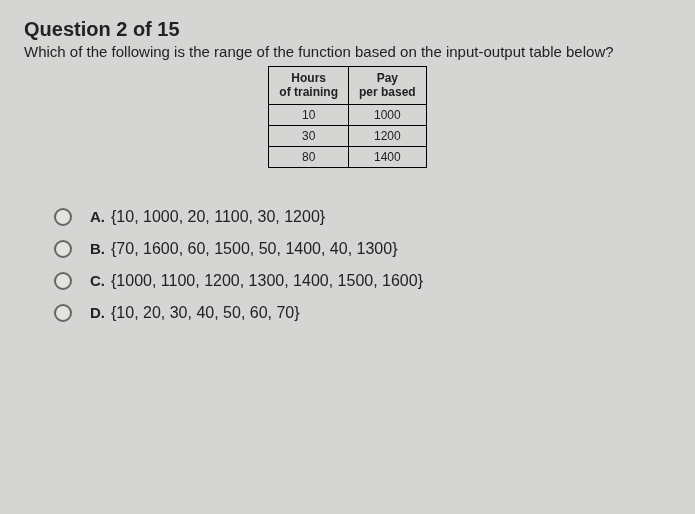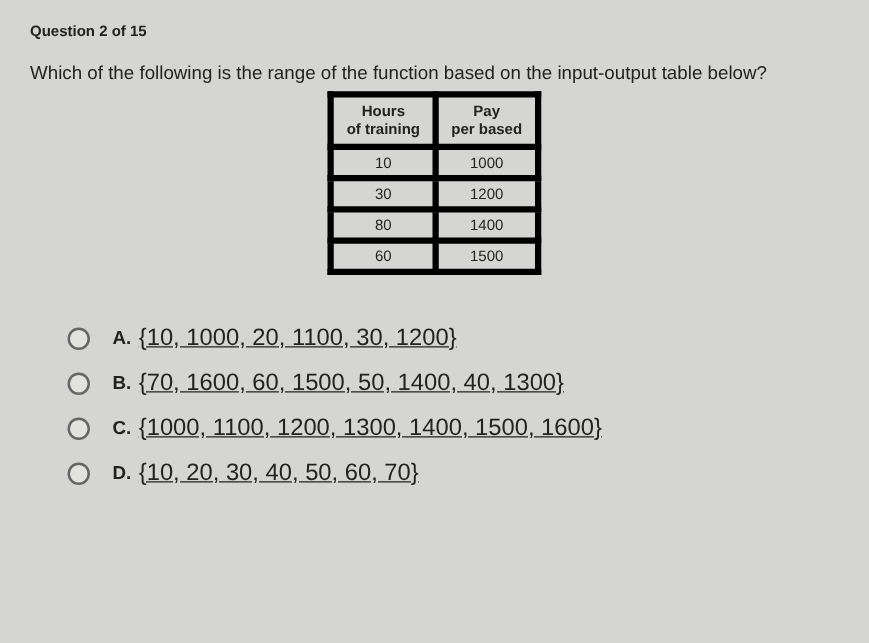--- a/index.html
+++ b/index.html
@@ -7,39 +7,38 @@
   width: 695px;
   height: 514px;
   background: #d5d6d3;
   font-family: Arial, Helvetica, sans-serif;
   color: #222;
   padding: 18px 24px;
   overflow: hidden;
 }
 .question-number {
   font-weight: bold;
-  font-size: 12px;
-  margin-bottom: 16px;
+  font-size: 20px;
 }
 .question-text {
   font-size: 15px;
   line-height: 1.4;
   margin-bottom: 4px;
 }
 .table-wrap {
   display: flex;
   justify-content: center;
   margin-bottom: 40px;
 }
 table {
   border-collapse: collapse;
   background: #d5d6d3;
 }
 th, td {
-  border: 5px solid #000000;
+  border: 1px solid #000000;
   text-align: center;
   font-size: 12px;
   padding: 3px 10px;
 }
 th {
   font-weight: bold;
   font-size: 12px;
   line-height: 1.2;
   padding: 4px 10px;
 }
@@ -60,22 +59,21 @@
   margin-right: 18px;
   flex-shrink: 0;
   background: #e2e2df;
 }
 .choice-letter {
   font-weight: bold;
   font-size: 15px;
   margin-right: 6px;
 }
 .choice-text {
-  font-size: 19px;
-  text-decoration: underline;
+  font-size: 16px;
 }
 </style>
 </head>
 <body>
 
 <div class="question-number">Question 2 of 15</div>
 
 <div class="question-text">Which of the following is the range of the function based on the input-output table below?</div>
 
 <div class="table-wrap">
@@ -96,24 +94,20 @@
           <td>1000</td>
         </tr>
     <tr>
           <td>30</td>
           <td>1200</td>
         </tr>
     <tr>
           <td>80</td>
           <td>1400</td>
         </tr>
-    <tr>
-          <td>60</td>
-          <td>1500</td>
-        </tr>
   </tbody>
 </table>
 </div>
 
 <div class="choices">
   <div class="choice">
     <div class="radio"></div>
     <span class="choice-letter">A.</span>
     <span class="choice-text">{10, 1000, 20, 1100, 30, 1200}</span>
   </div>

